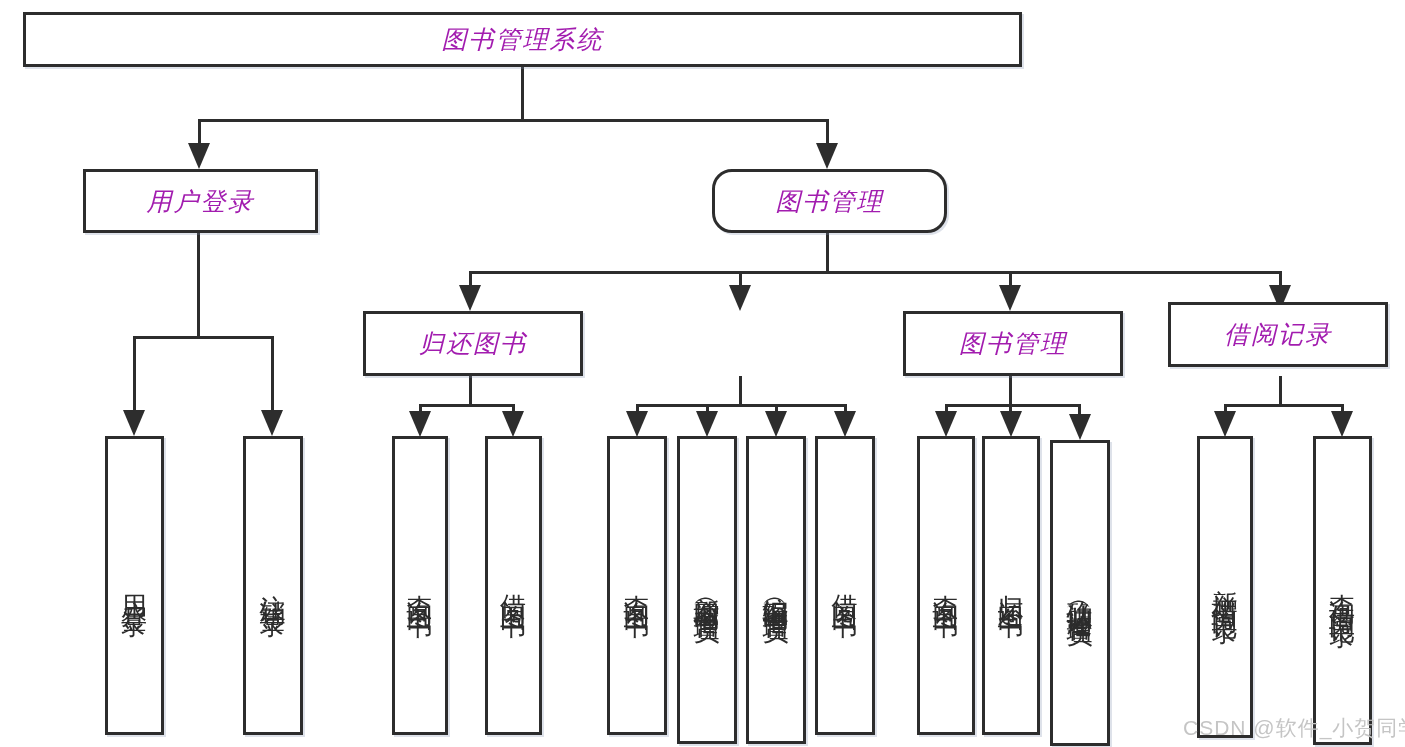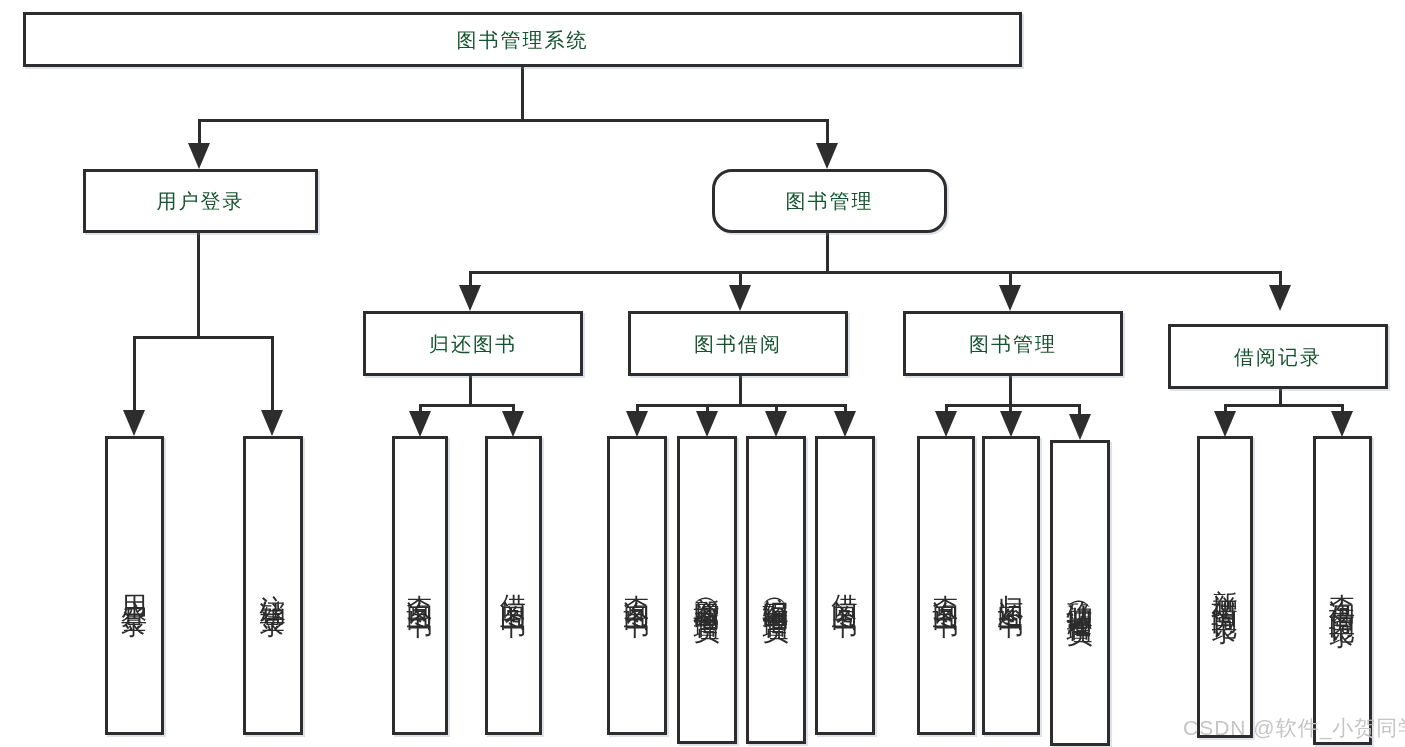--- a/index.html
+++ b/index.html
@@ -8,21 +8,21 @@
     font-family:"Liberation Sans","DejaVu Sans",sans-serif;
   }
   .box{
     position:absolute;box-sizing:border-box;background:#ffffff;
     border:3px solid #2d2d2d;
     box-shadow:2px 2px 0 rgba(125,140,170,0.25);
     display:flex;align-items:center;justify-content:center;
     z-index:2;
   }
   .hlabel{
-    font-size:20px;letter-spacing:2px;color:#14532d;white-space:nowrap;line-height:1;
+    font-size:25px;letter-spacing:2px;color:#a21caf;white-space:nowrap;line-height:1;font-style:italic;
   }
   .vlabel{
     writing-mode:vertical-rl;text-orientation:mixed;
     font-size:26px;letter-spacing:6px;color:#2c2c2c;line-height:1;white-space:nowrap;
   }
   .vlabel.tight{letter-spacing:3px;}
   .hline,.vline{position:absolute;background:#2d2d2d;z-index:1;}
   .hline{height:3px;}
   .vline{width:3px;}
   .arrow{
@@ -47,27 +47,24 @@
   <div class="box" style="left:83px;top:169px;width:235px;height:64px;">
     <span class="hlabel">用户登录</span>
   </div>
   <div class="box" style="left:712px;top:169px;width:235px;height:64px;border-radius:20px;">
     <span class="hlabel">图书管理</span>
   </div>
 
   <div class="box" style="left:363px;top:311px;width:220px;height:65px;">
     <span class="hlabel">归还图书</span>
   </div>
-  <div class="box" style="left:628px;top:311px;width:220px;height:65px;">
-    <span class="hlabel">图书借阅</span>
-  </div>
   <div class="box" style="left:903px;top:311px;width:220px;height:65px;">
     <span class="hlabel">图书管理</span>
   </div>
-  <div class="box" style="left:1168px;top:324px;width:220px;height:65px;">
+  <div class="box" style="left:1168px;top:302px;width:220px;height:65px;">
     <span class="hlabel">借阅记录</span>
   </div>
 
   <div class="box" style="left:105px;top:436px;width:59px;height:299px;">
     <span class="vlabel">用户登录</span>
   </div>
   <div class="box" style="left:243px;top:436px;width:60px;height:299px;">
     <span class="vlabel">注销登录</span>
   </div>
 

